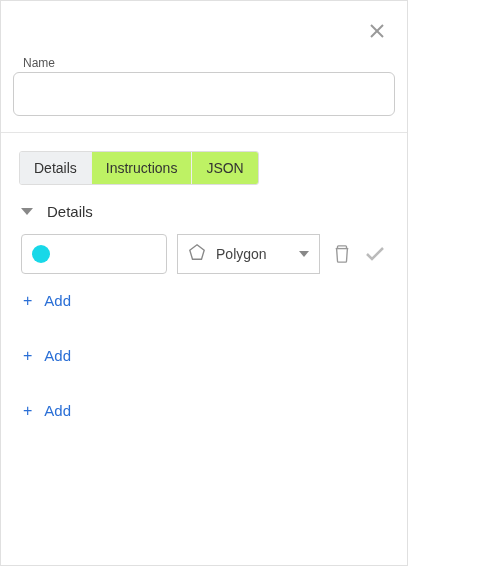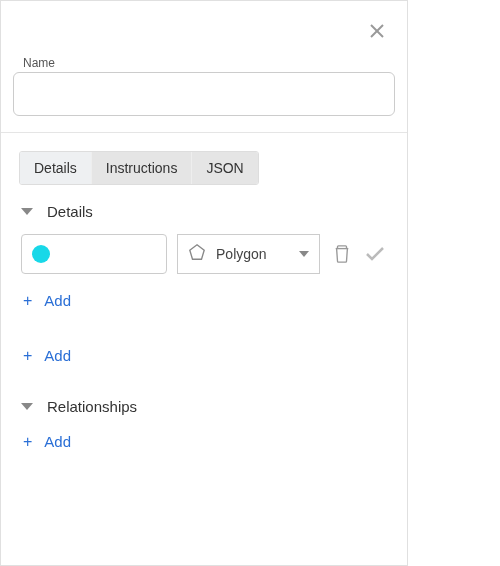--- a/index.html
+++ b/index.html
@@ -6,21 +6,21 @@
   html, body { width: 500px; height: 566px; font-family: -apple-system, BlinkMacSystemFont, "Segoe UI", Arial, sans-serif; background: #fff; color: #333; }
   .modal { position: relative; width: 408px; height: 566px; background: #fff; border: 1px solid #e0e0e0; }
   .top-bar { height: 55px; position: relative; }
   .close-btn { position: absolute; right: 20px; top: 20px; width: 20px; height: 20px; cursor: pointer; color: #999; display: flex; align-items: center; justify-content: center; }
   .close-btn svg { width: 16px; height: 16px; stroke: #999; stroke-width: 2; }
   .name-section { padding: 0 12px 16px 12px; }
   .name-label { font-size: 12px; color: #555; margin-left: 10px; margin-bottom: 2px; }
   .name-input { width: 100%; height: 44px; border: 1px solid #ccc; border-radius: 6px; padding: 8px 10px; font-size: 14px; background: #fff; }
   .divider { border-top: 1px solid #e5e5e5; }
   .tabs { display: inline-flex; margin: 18px 0 0 18px; border: 1px solid #ddd; border-radius: 3px; overflow: hidden; background: #fff; }
-  .tab { padding: 8px 14px; font-size: 14px; cursor: pointer; background: #e5e5e5; color: #333; border-right: 1px solid #eee; }
+  .tab { padding: 8px 14px; font-size: 14px; cursor: pointer; background: #bef264; color: #333; border-right: 1px solid #eee; }
   .tab:last-child { border-right: none; }
   .tab.active { background: #eef0f2; font-weight: 500; }
   .section { padding: 18px 20px 0 20px; }
   .section-header { display: flex; align-items: center; gap: 14px; font-size: 15px; font-weight: 500; color: #333; margin-bottom: 14px; cursor: pointer; }
   .chevron { width: 0; height: 0; border-left: 6px solid transparent; border-right: 6px solid transparent; border-top: 7px solid #888; }
   .object-row { display: flex; align-items: center; gap: 10px; margin-bottom: 14px; }
   .color-input { width: 180px; height: 40px; border: 1px solid #ccc; border-radius: 4px; display: flex; align-items: center; padding: 0 10px; background: #fff; }
   .color-swatch { width: 18px; height: 18px; border-radius: 50%; background: #18d8e8; }
   .shape-select { width: 176px; height: 40px; border: 1px solid #ccc; border-radius: 0; display: flex; align-items: center; padding: 0 10px; justify-content: space-between; background: #fff; cursor: pointer; }
   .shape-left { display: flex; align-items: center; gap: 10px; }
@@ -109,23 +109,19 @@
     <div class="add-btn">
       <span class="plus">+</span>
       <span>Add</span>
     </div>
   </div>
 
   <div class="spacer"></div>
 
   
   <div class="section">
-    <div class="section-header">
-      <div class="chevron"></div>
-      <span>Relationships</span>
-    </div>
     <div class="add-btn">
       <span class="plus">+</span>
       <span>Add</span>
     </div>
   </div>
 
 </div>
 
 </body></html>

